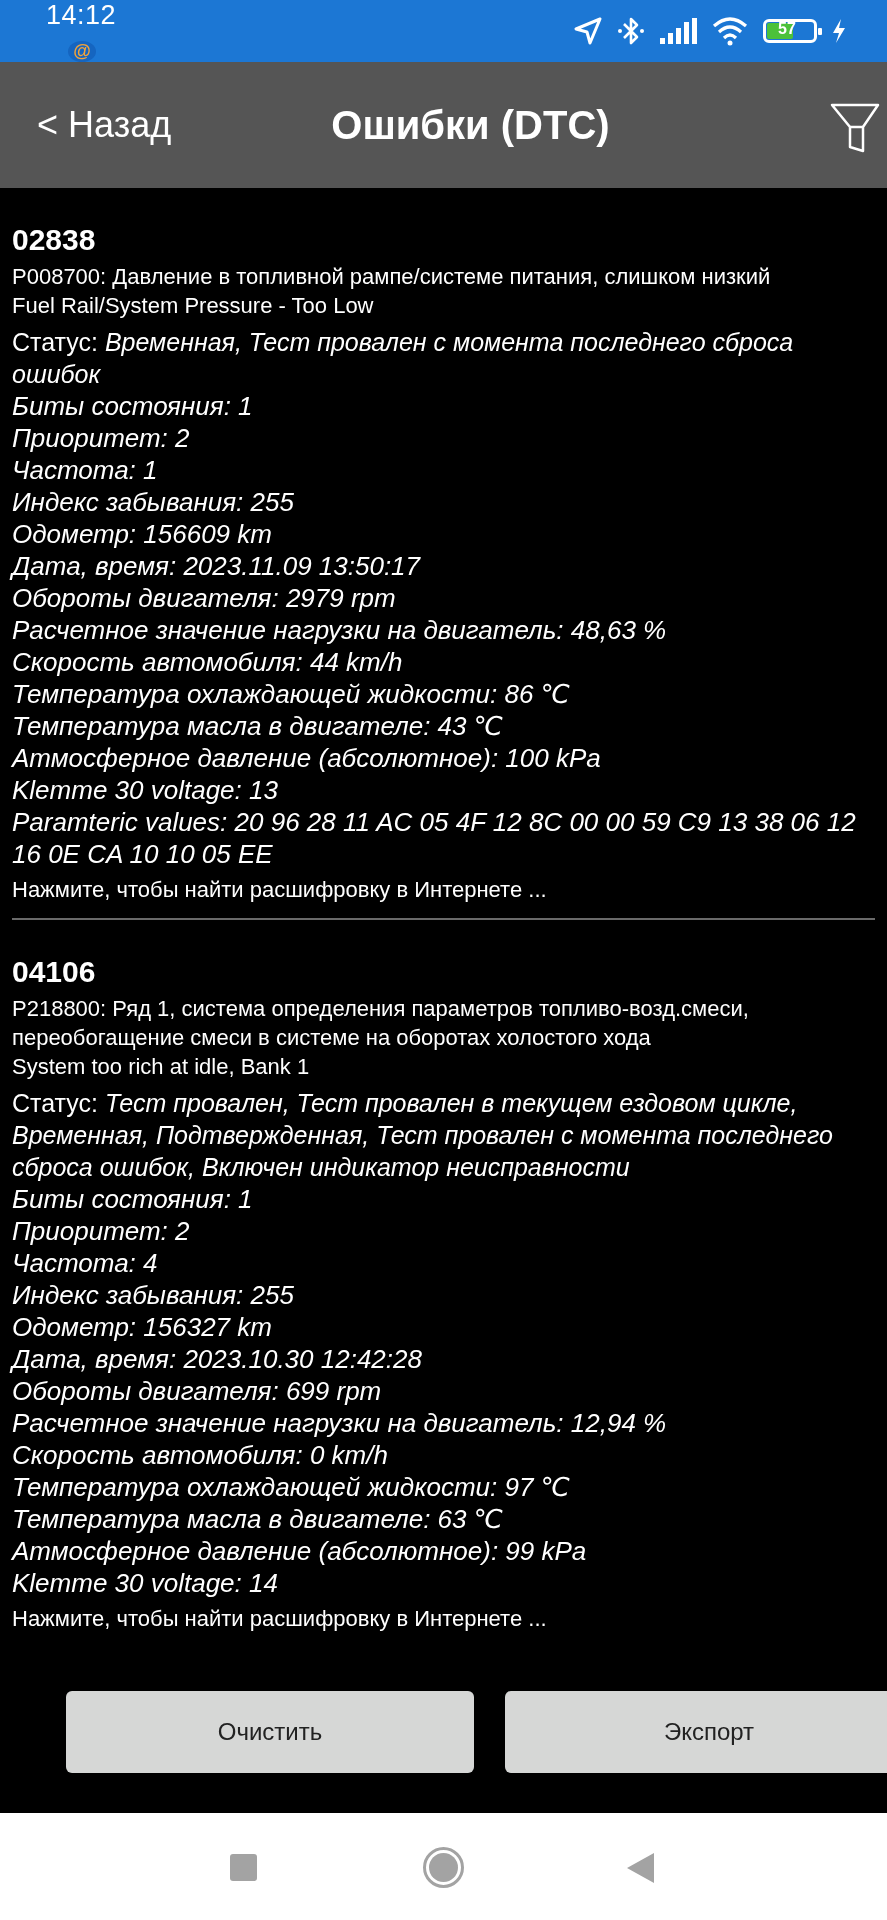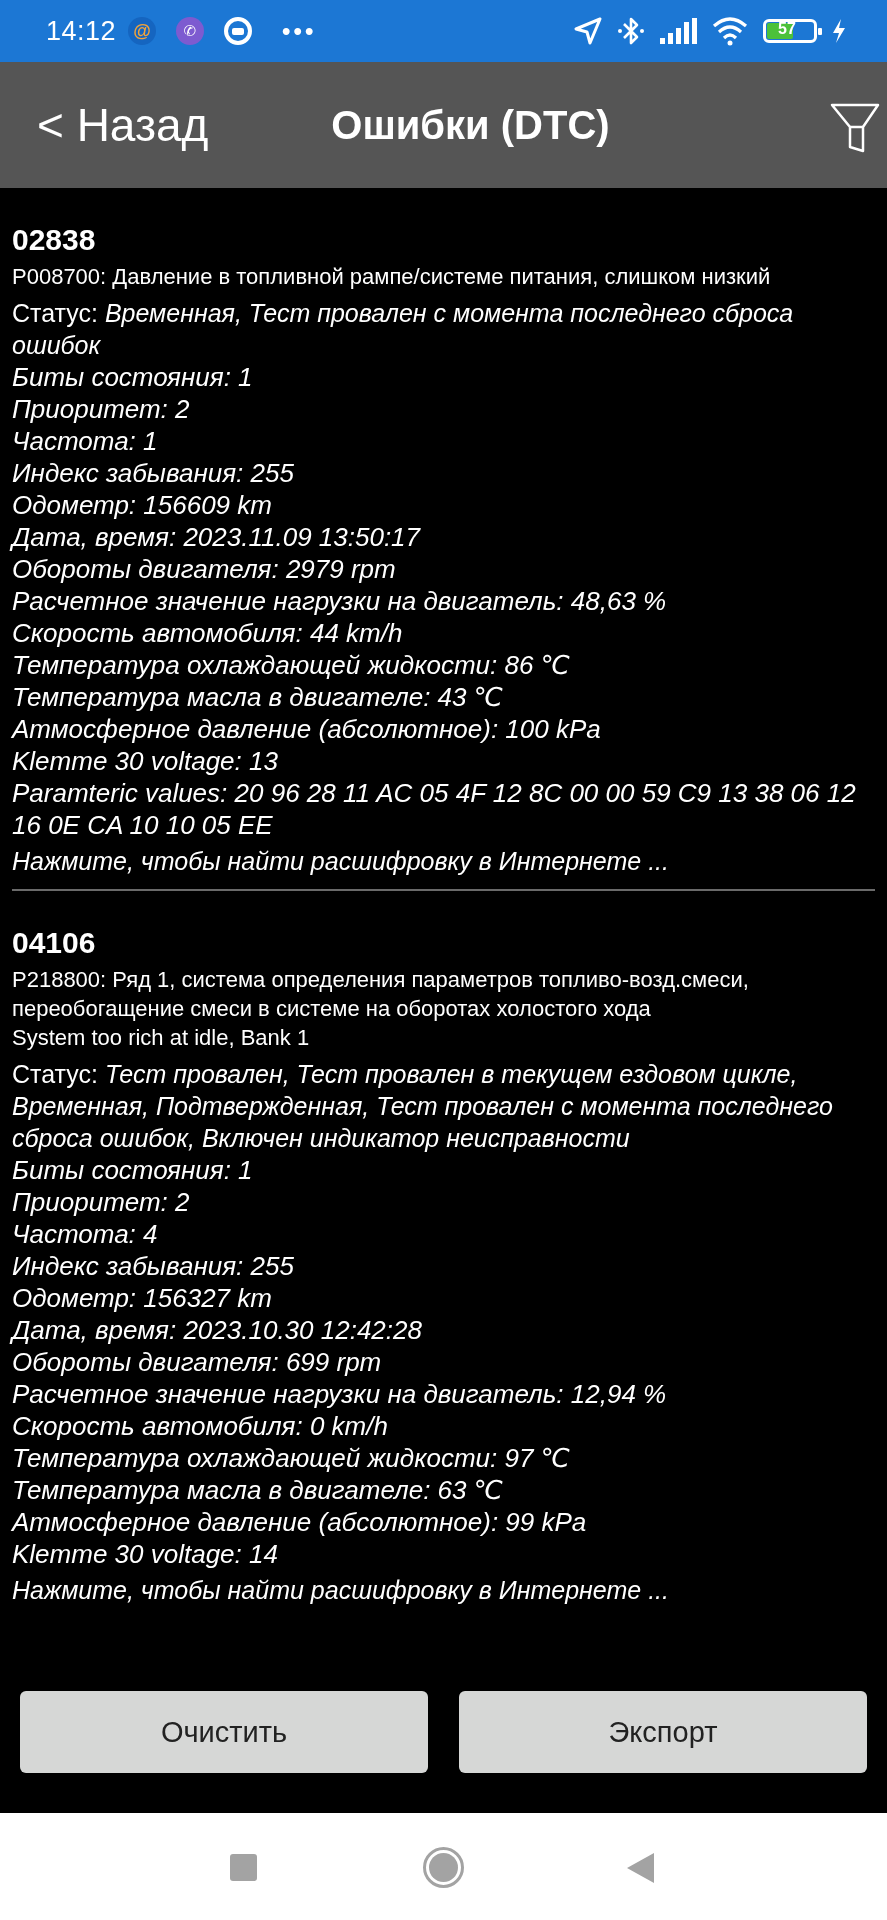--- a/index.html
+++ b/index.html
@@ -1,54 +1,54 @@
 <!DOCTYPE html>
 <html><head>
 <meta charset="utf-8">
 <style>
   * { box-sizing: border-box; margin: 0; padding: 0; }
   html, body { width: 887px; height: 1920px; background: #000; overflow: hidden; }
   body { font-family: "Liberation Sans", "DejaVu Sans", sans-serif; position: relative; color: #fff; }
 
   
   .statusbar { position: absolute; left: 0; top: 0; width: 887px; height: 62px; background: #1C77D4; color: #fff; }
-  .sb-left { position: absolute; left: 46px; top: 0; height: 62px; display: flex; align-items: center; gap: 10px; }
+  .sb-left { position: absolute; left: 46px; top: 0; height: 62px; display: flex; align-items: center; gap: 10px; flex-direction: column; }
   .sb-time { font-size: 27px; letter-spacing: 0.5px; margin-right: 2px; }
   .sb-icon { width: 28px; height: 28px; border-radius: 50%; display: flex; align-items: center; justify-content: center; font-size: 18px; font-weight: bold; }
   .mail-ic { background: #1565C0; color: #F2A33A; }
   .viber-ic { background: #7D5BD0; color: #fff; font-size: 15px; margin-left: 10px; }
   .car-ic { background: #fff; color: #1C77D4; border: 3px solid #fff; margin-left: 10px; }
   .car-ic .inner { width: 20px; height: 20px; border-radius: 50%; background: #1C77D4; display: flex; align-items: center; justify-content: center; }
   .car-ic .inner span { display:block; width: 12px; height: 7px; background:#fff; border-radius: 2px; }
   .sb-dots { font-size: 24px; letter-spacing: 3px; margin-left: 20px; font-weight: bold; }
   .sb-right { position: absolute; right: 40px; top: 0; height: 62px; display: flex; align-items: center; gap: 14px; }
   .battery { width: 54px; height: 24px; border: 3px solid #fff; border-radius: 6px; position: relative; display: flex; align-items: center; padding: 1px; }
   .battery .fill { width: 57%; height: 100%; background: #4CC13A; border-radius: 2px; }
   .battery .pct { position: absolute; left: 0; right: 6px; top: -2px; text-align: center; font-size: 16px; font-weight: bold; color: #fff; }
   .battery::after { content: ""; position: absolute; right: -8px; top: 6px; width: 4px; height: 7px; background: #fff; border-radius: 1px; }
 
   
   .header { position: absolute; left: 0; top: 62px; width: 887px; height: 126px; background: #555555; }
-  .back-btn { position: absolute; left: 37px; top: 0; height: 126px; display: flex; align-items: center; font-size: 46px; color: #fff; cursor: pointer; }
+  .back-btn { position: absolute; left: 37px; top: 0; height: 126px; display: flex; align-items: center; font-size: 36px; color: #fff; cursor: pointer; }
   .title { position: absolute; left: 0; right: 0; top: 0; height: 126px; display: flex; align-items: center; justify-content: center; font-size: 40px; font-weight: bold; color: #fff; padding-left: 54px; }
   .filter-btn { position: absolute; right: 6px; top: 40px; width: 52px; height: 56px; cursor: pointer; }
 
   
   .content { position: absolute; left: 0; top: 188px; width: 887px; height: 1464px; overflow: hidden; padding: 0 12px; }
   .dtc { padding-top: 34px; }
   .dtc-id { font-size: 30px; font-weight: bold; line-height: 36px; margin-bottom: 4px; }
   .dtc-desc { font-size: 22px; line-height: 29px; }
   .dtc-status { font-size: 25px; line-height: 32px; margin-top: 6px; }
   .dtc-status .val { font-style: italic; }
   .prop { font-size: 26px; line-height: 32px; font-style: italic; }
-  .link { font-size: 25px; line-height: 32px; font-style: italic; margin-top: 4px; cursor: pointer; }
+  .link { font-size: 22px; line-height: 32px; margin-top: 4px; cursor: pointer; }
   .divider { height: 2px; background: #6a6a6a; margin: 12px 0 0 0; }
 
   
-  .btn { position: absolute; top: 1691px; width: 408px; height: 82px; background: #D6D7D6; border-radius: 6px; color: #222; font-size: 29px; display: flex; align-items: center; justify-content: center; cursor: pointer; }
+  .btn { position: absolute; top: 1691px; width: 408px; height: 82px; background: #D6D7D6; border-radius: 6px; color: #222; font-size: 24px; display: flex; align-items: center; justify-content: center; cursor: pointer; margin-left: 46px; }
   .btn-clear { left: 20px; }
   .btn-export { left: 459px; }
 
   
   .navbar { position: absolute; left: 0; top: 1813px; width: 887px; height: 107px; background: #fff; }
   .nav-recent { position: absolute; left: 230px; top: 41px; width: 27px; height: 27px; background: #A3A3A3; border-radius: 3px; cursor: pointer; }
   .nav-home { position: absolute; left: 423px; top: 34px; width: 41px; height: 41px; border: 3px solid #A3A3A3; border-radius: 50%; display: flex; align-items: center; justify-content: center; cursor: pointer; }
   .nav-home span { width: 29px; height: 29px; background: #A3A3A3; border-radius: 50%; display: block; }
   .nav-back { position: absolute; left: 627px; top: 40px; width: 0; height: 0; border-top: 15px solid transparent; border-bottom: 15px solid transparent; border-right: 27px solid #A3A3A3; cursor: pointer; }
 </style>
@@ -106,20 +106,21 @@
     <path d="M3 3 L49 3 L34 25 L34 49 L21 45 L21 25 Z" fill="none" stroke="#fff" stroke-width="2.5" stroke-linejoin="round"></path>
     <line x1="21" y1="25" x2="34" y2="25" stroke="#fff" stroke-width="2.5"></line>
   </svg>
 </div>
 
 <div class="content">
 
   <div class="dtc">
     <div class="dtc-id">02838</div>
     <div class="dtc-desc">P008700: Давление в топливной рампе/системе питания, слишком низкий</div>
+    <div class="dtc-desc">Fuel Rail/System Pressure - Too Low</div>
     <div class="dtc-status"><span>Статус: </span><span class="val">Временная, Тест провален с момента последнего сброса ошибок</span></div>
     <div class="prop">Биты состояния: 1</div>
     <div class="prop">Приоритет: 2</div>
     <div class="prop">Частота: 1</div>
     <div class="prop">Индекс забывания: 255</div>
     <div class="prop">Одометр: 156609 km</div>
     <div class="prop">Дата, время: 2023.11.09 13:50:17</div>
     <div class="prop">Обороты двигателя: 2979 rpm</div>
     <div class="prop">Расчетное значение нагрузки на двигатель: 48,63 %</div>
     <div class="prop">Скорость автомобиля: 44 km/h</div>

